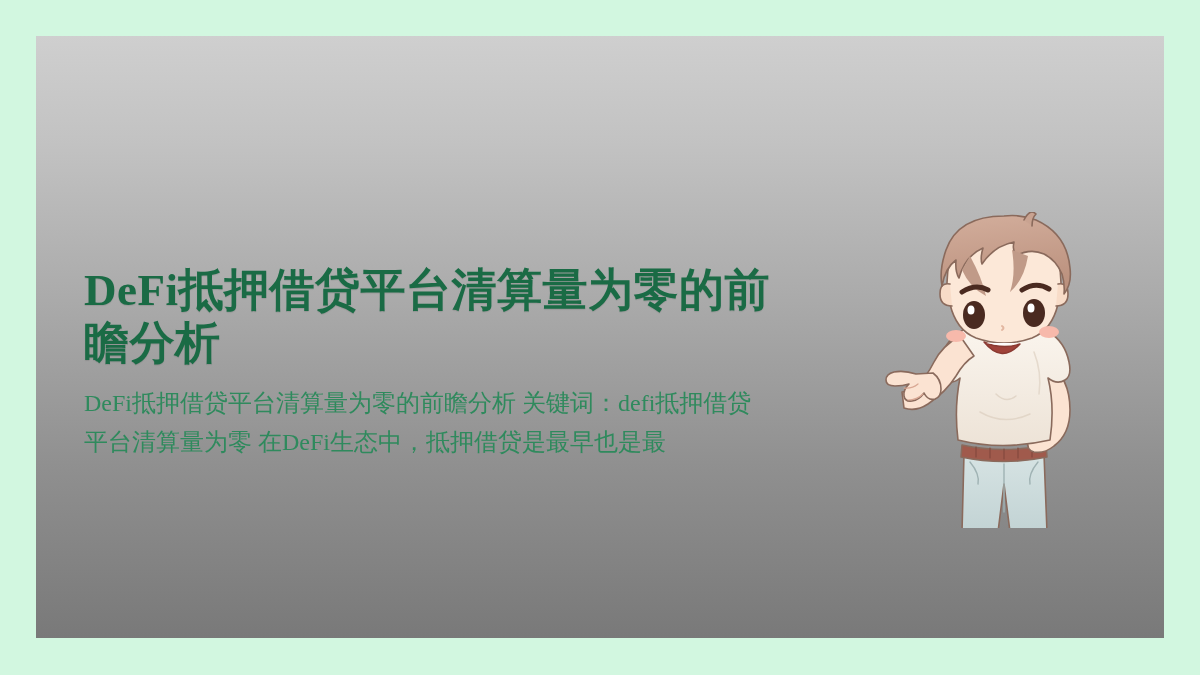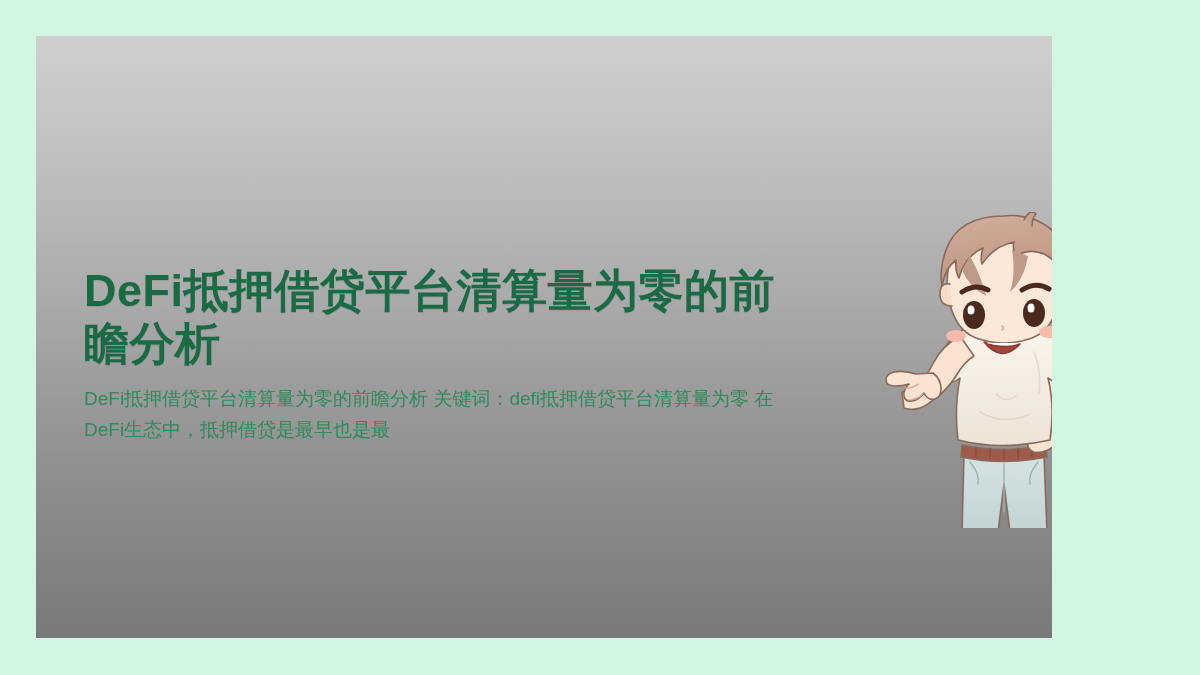--- a/index.html
+++ b/index.html
@@ -20,24 +20,25 @@
     height: 675px;
     background: #d2f7e0;
     box-sizing: border-box;
   }
 
   
   #panel {
     position: absolute;
     left: 36px;
     top: 36px;
-    width: 1016px;
+    width: 1128px;
     height: 602px;
     background: linear-gradient(to bottom, #cfcfcf 0%, #c2c2c2 18%, #a9a9a9 45%, #8f8f8f 72%, #797979 100%);
     overflow: hidden;
+    font-family: Liberation Serif, serif;
   }
 
   
   #text-block {
     position: absolute;
     left: 48px;
     top: 228px;
     width: 700px;
   }
 
@@ -47,21 +48,21 @@
     line-height: 1.18;
     font-weight: 800;
     letter-spacing: 0.5px;
     color: #1a6b45;
     text-shadow: 0 1px 1px rgba(0,0,0,0.10);
     white-space: pre-wrap;
   }
 
   #subtitle {
     margin: 14px 0 0 0;
-    font-size: 19px;
+    font-size: 24px;
     line-height: 1.62;
     font-weight: 400;
     color: #2f8a5d;
     width: 690px;
   }
 
   
   #character {
     position: absolute;
     left: 848px;

